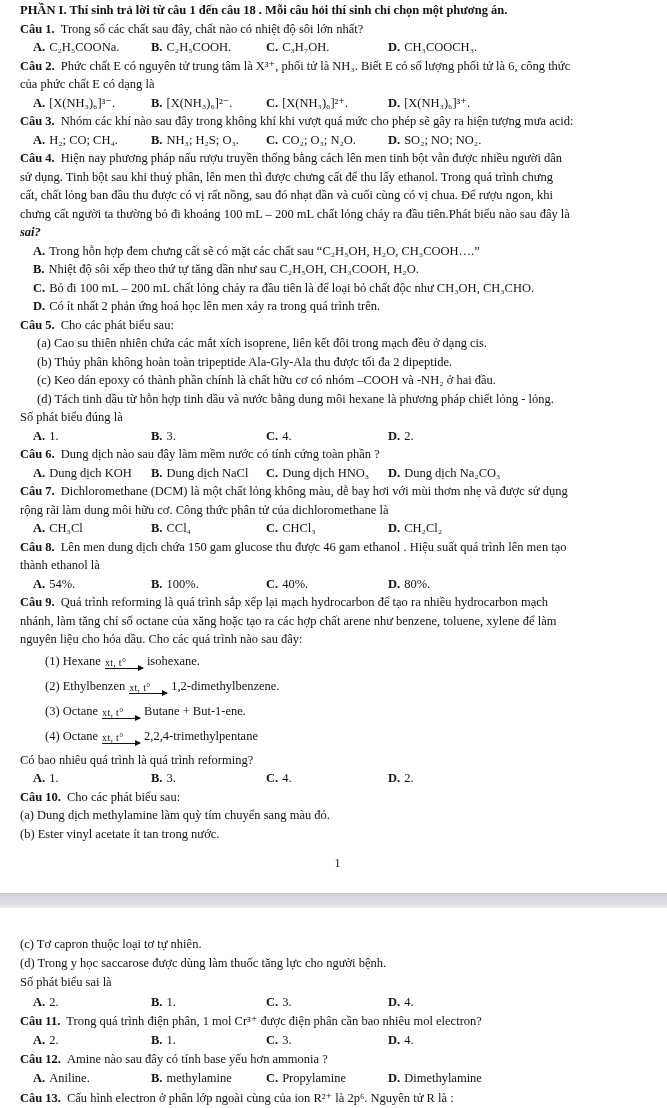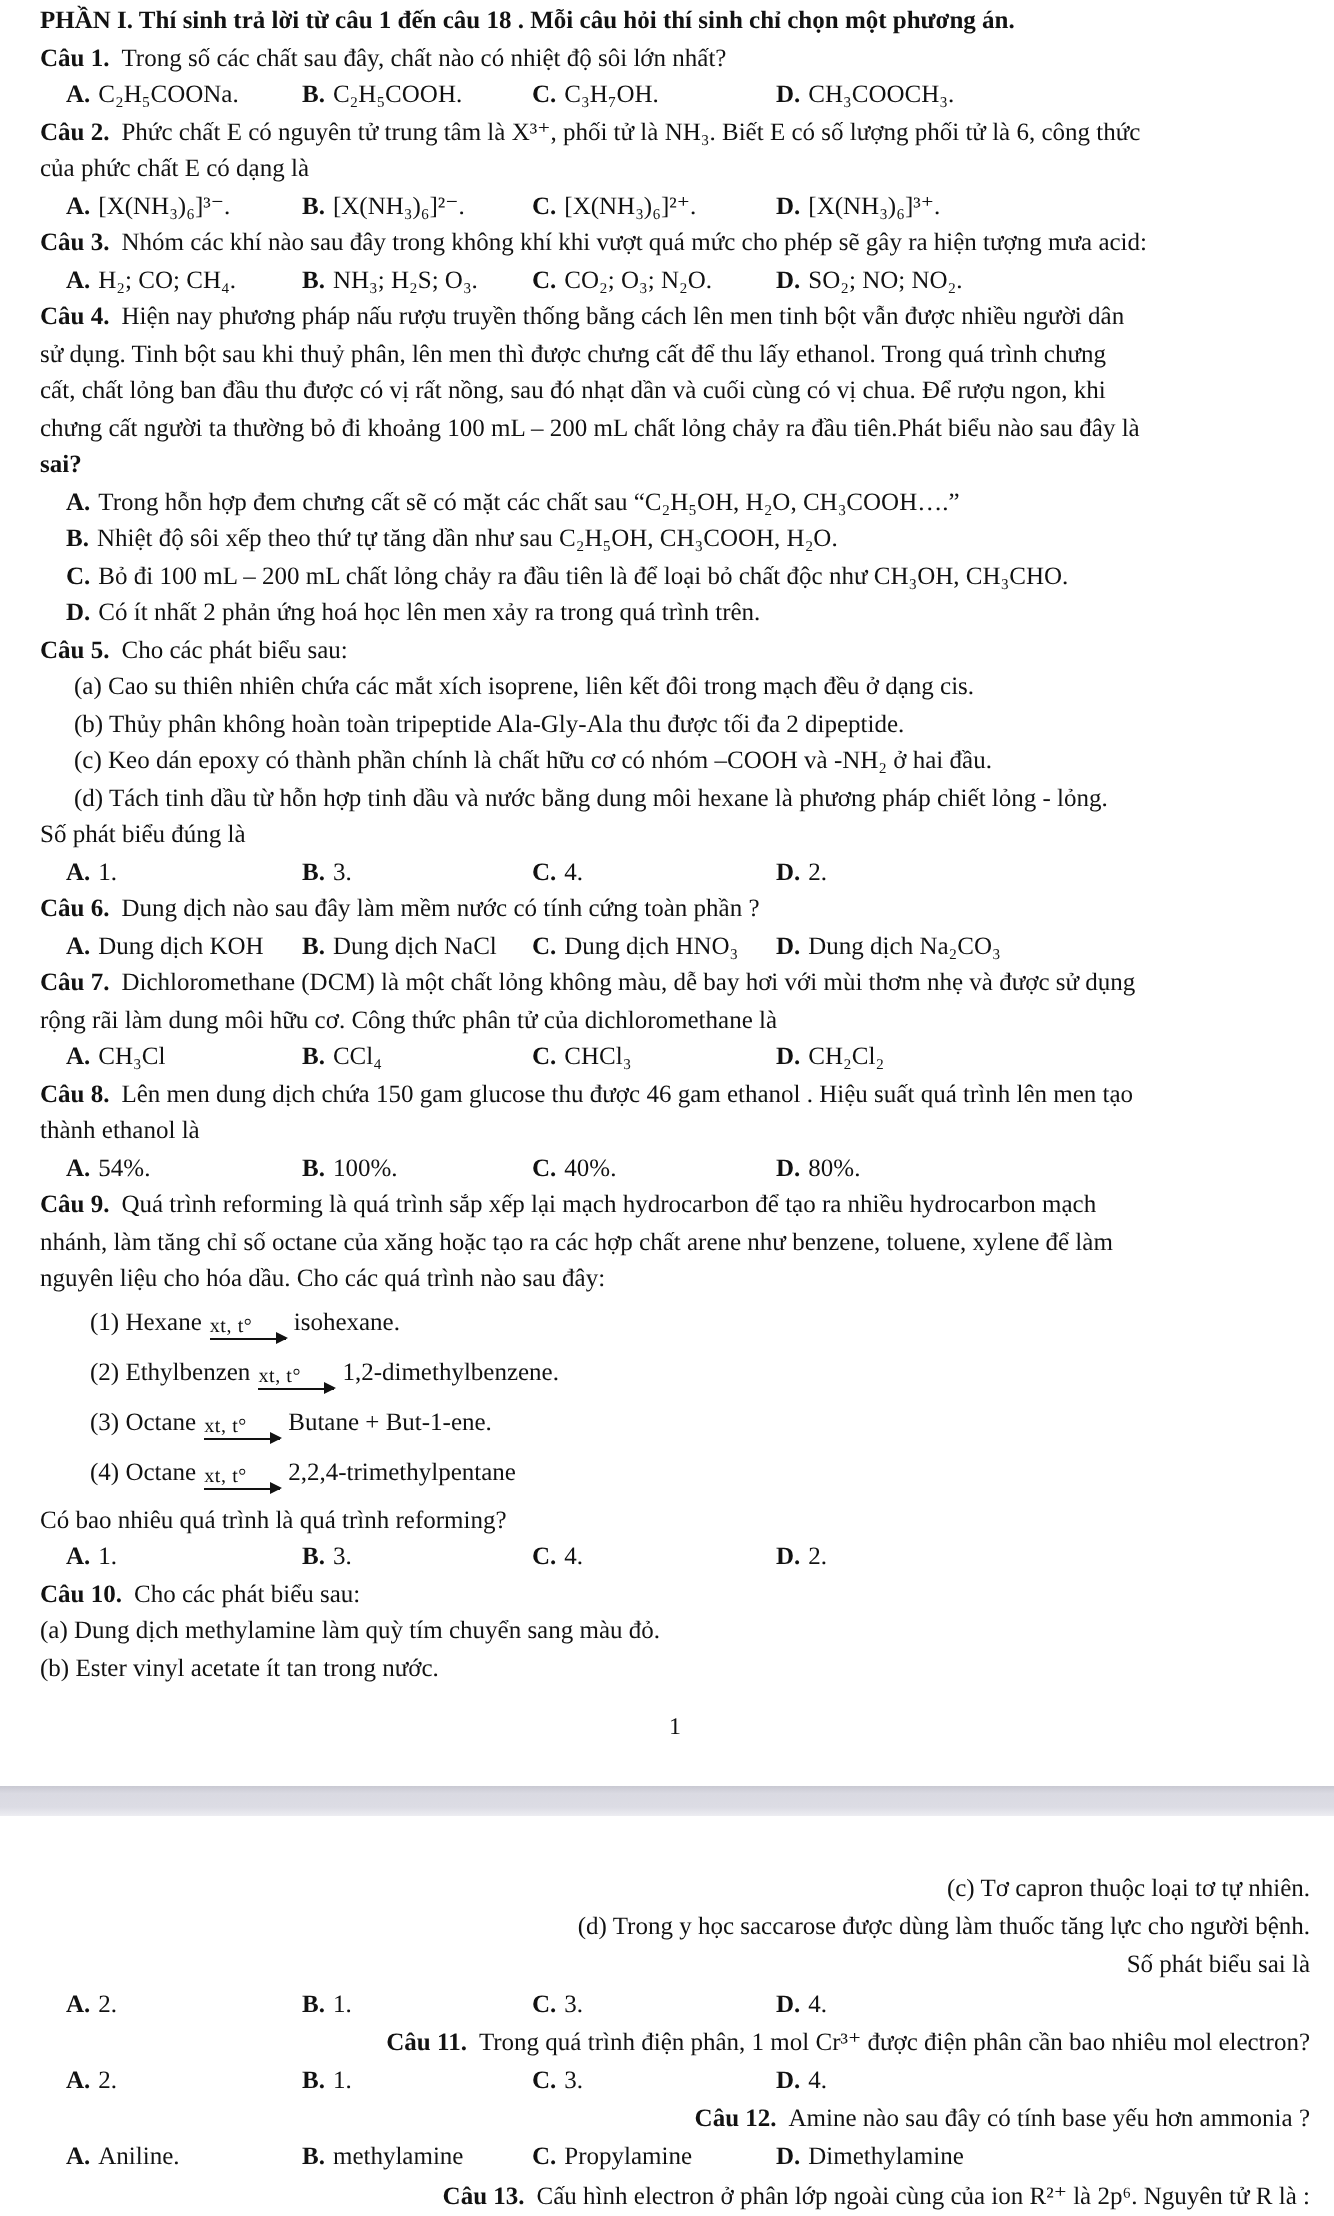--- a/index.html
+++ b/index.html
@@ -1,32 +1,32 @@
 <!DOCTYPE html>
 <html><head>
 <meta charset="utf-8">
 <style>
   html,body{margin:0;padding:0;background:#ffffff;}
   body{width:667px;font-family:"Liberation Serif","DejaVu Serif",serif;color:#121212;}
   .viewer{width:667px;height:1108px;overflow:hidden;background:#000000;}
   .page{background:#ffffff;box-sizing:border-box;overflow:hidden;}
   .p1{height:893px;padding:1px 12px 0 20px;font-size:12.5px;line-height:18.5px;}
   .sep{height:15px;background:linear-gradient(#c9c9d2,#dadae2 25%,#dcdce4 70%,#ededf2);}
-  .p2{height:200px;padding:27px 12px 0 20px;font-size:12.5px;line-height:19.2px;text-align:right;}
+  .p2{height:200px;padding:27px 12px 0 20px;font-size:12.5px;line-height:19.2px;}
   .ln{margin:0;white-space:nowrap;}
   .hdr{font-weight:bold;}
   b.ql{margin-right:6px;}
   b.ol{margin-right:4px;}
   .opts{position:relative;height:18.5px;}
   .p2 .opts{height:19.2px;}
   .opts .opt{position:absolute;top:0;white-space:nowrap;}
   .oA{left:13px;} .oB{left:131px;} .oC{left:246px;} .oD{left:368px;}
   .ind{padding-left:17px;}
   .optline{padding-left:13px;}
-  .sai{font-weight:bold;}
+  .sai{font-weight:bold;font-style:italic;}
   .proc{padding-left:25px;line-height:25px;height:25px;}
   .q9q{margin-top:2px;}
   .rxn{display:inline-block;vertical-align:-1px;margin:0 4px;}
   .rxn-lbl{display:block;font-size:10px;line-height:7px;letter-spacing:0.3px;}
   .rxn-line{display:block;width:38px;height:0;border-top:1px solid #121212;margin-top:2px;position:relative;}
   .rxn-line::after{content:"";position:absolute;right:-1px;top:-3.5px;width:0;height:0;
     border-top:3px solid transparent;border-bottom:3px solid transparent;border-left:6px solid #121212;}
   .pgnum{margin:11px 0 0 0;text-align:center;font-size:12px;}
 </style>
 </head>

